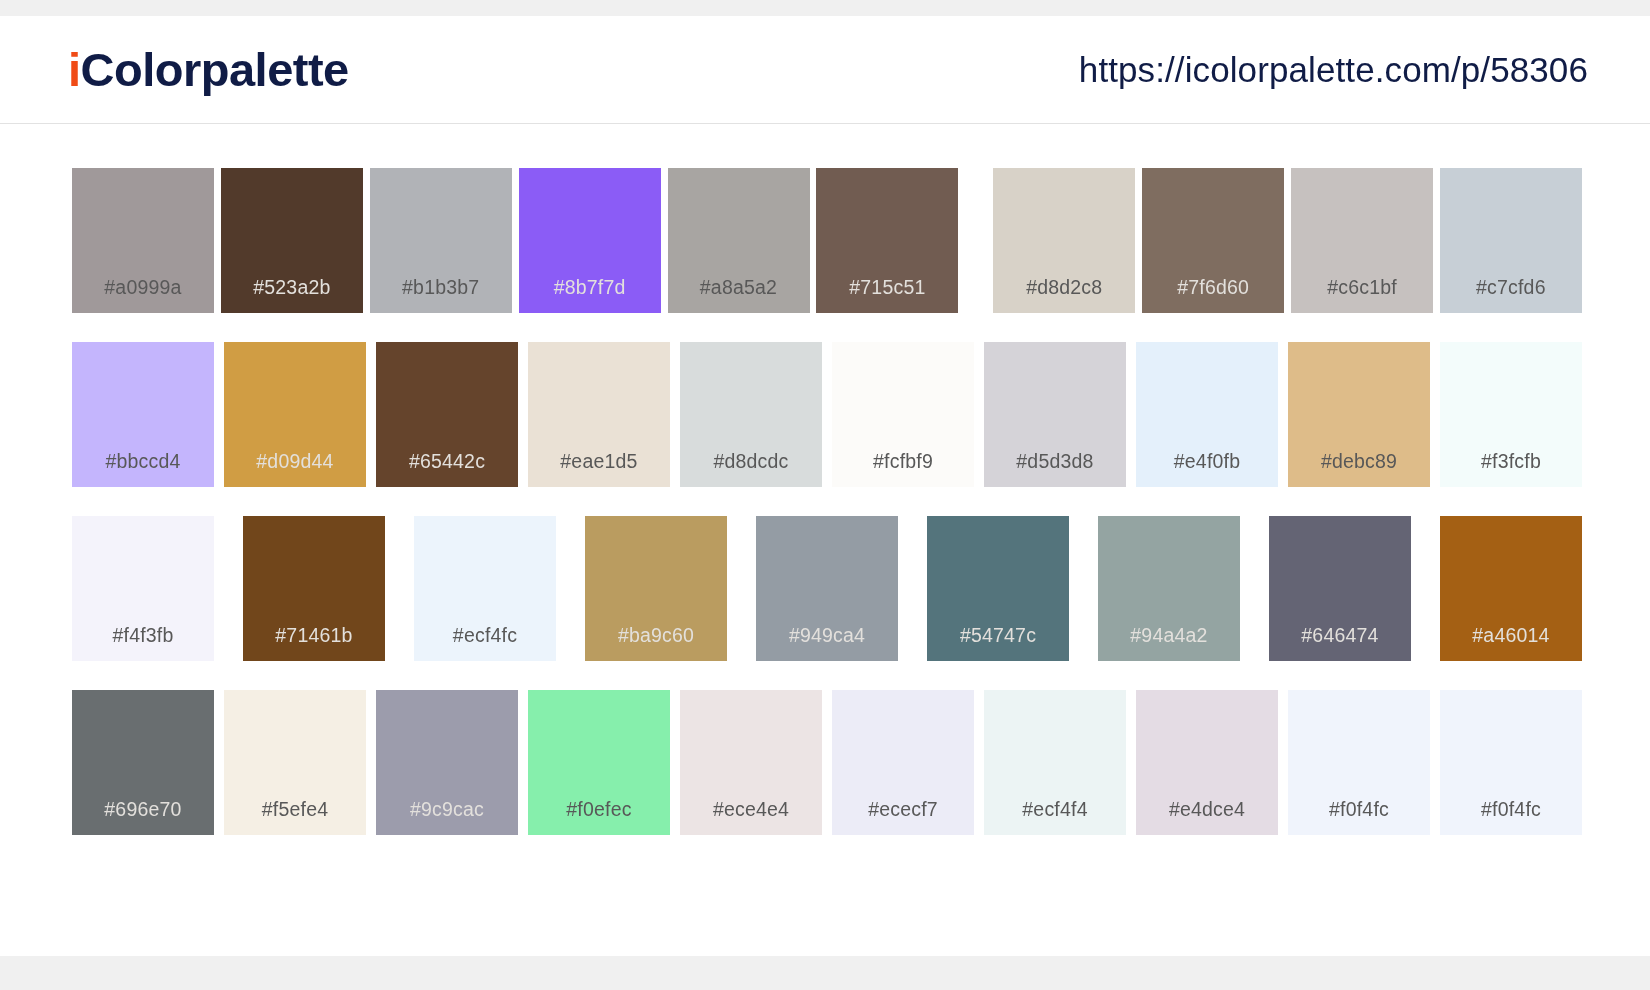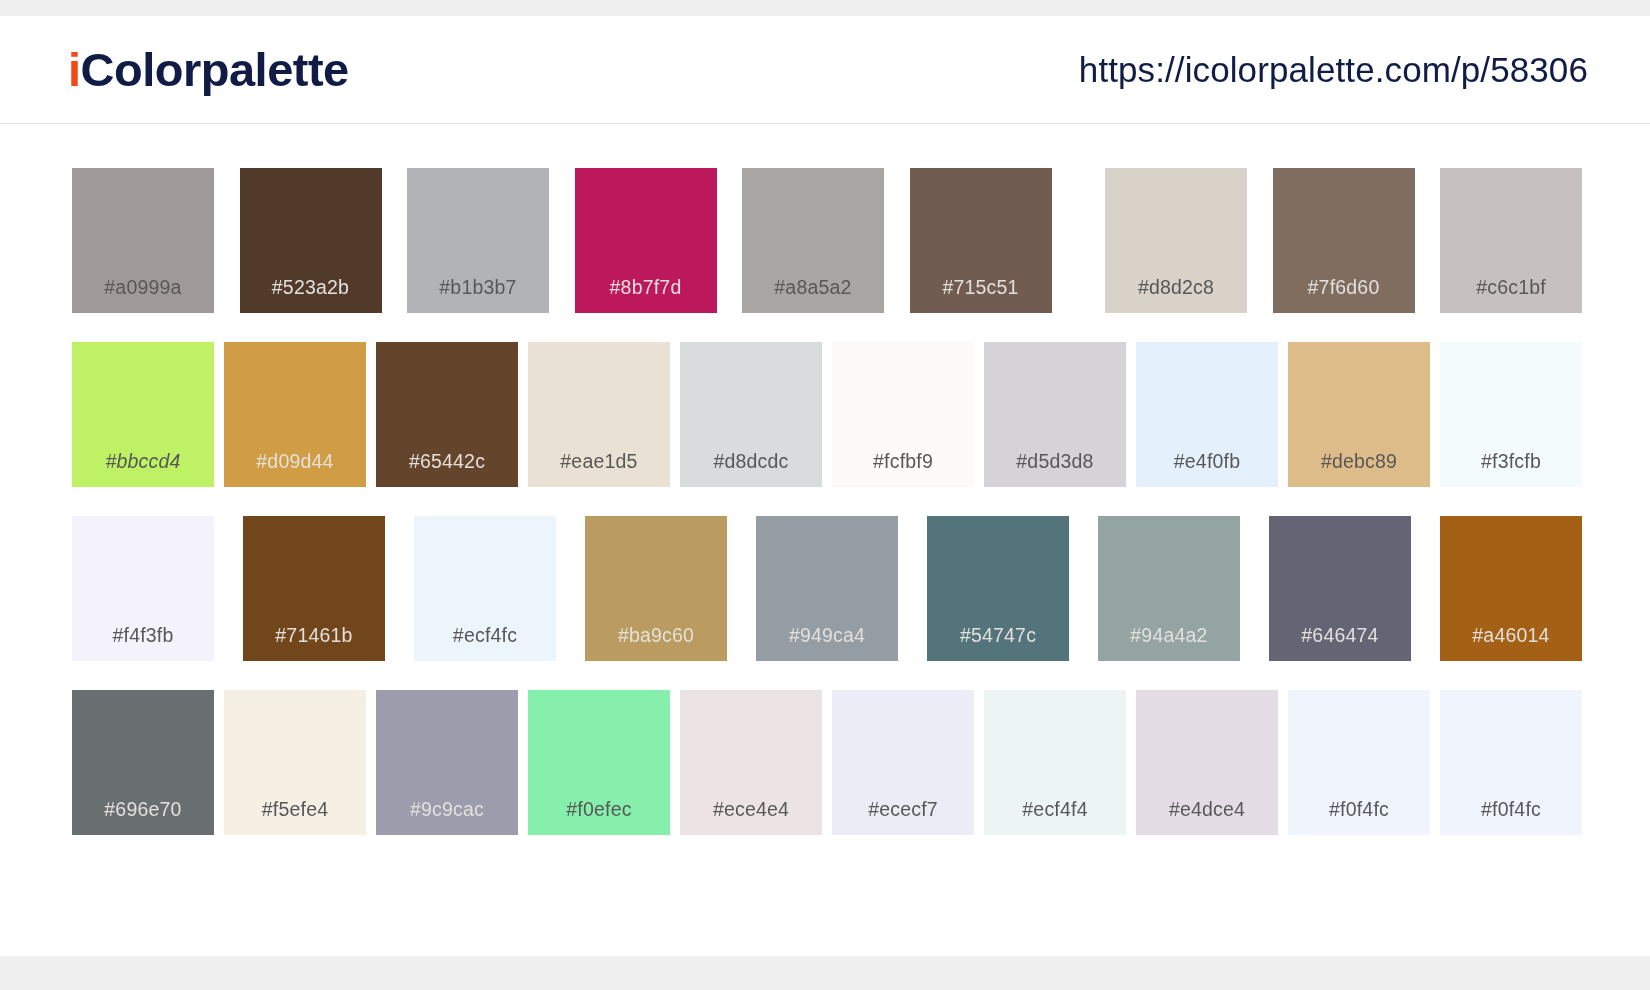--- a/index.html
+++ b/index.html
@@ -135,41 +135,44 @@
         <div class="row">
           <div class="swatch" style="background: rgb(160, 153, 154);">
             <div class="swatch-label">#a0999a</div>
           </div>
           <div class="swatch dark" style="background: rgb(82, 58, 43);">
             <div class="swatch-label">#523a2b</div>
           </div>
           <div class="swatch" style="background: rgb(177, 179, 183);">
             <div class="swatch-label">#b1b3b7</div>
           </div>
-          <div class="swatch dark" style="background: #be185d;">
+          <div class="swatch dark" style="background: #8b5cf6;">
             <div class="swatch-label">#8b7f7d</div>
           </div>
           <div class="swatch" style="background: rgb(168, 165, 162);">
             <div class="swatch-label">#a8a5a2</div>
           </div>
           <div class="swatch dark" style="background: rgb(113, 92, 81);">
             <div class="swatch-label">#715c51</div>
           </div>
           <div class="swatch" style="background: rgb(216, 210, 200); margin-left: 28px;">
             <div class="swatch-label">#d8d2c8</div>
           </div>
           <div class="swatch dark" style="background: rgb(127, 109, 96);">
             <div class="swatch-label">#7f6d60</div>
           </div>
           <div class="swatch" style="background: rgb(198, 193, 191);">
             <div class="swatch-label">#c6c1bf</div>
           </div>
-        </div>
-        <div class="row">
-          <div class="swatch" style="background: #bef264; font-style: italic;">
+          <div class="swatch" style="background: rgb(199, 207, 214);">
+            <div class="swatch-label">#c7cfd6</div>
+          </div>
+        </div>
+        <div class="row">
+          <div class="swatch" style="background: #c4b5fd;">
             <div class="swatch-label">#bbccd4</div>
           </div>
           <div class="swatch dark" style="background: rgb(208, 157, 68);">
             <div class="swatch-label">#d09d44</div>
           </div>
           <div class="swatch dark" style="background: rgb(101, 68, 44);">
             <div class="swatch-label">#65442c</div>
           </div>
           <div class="swatch" style="background: rgb(234, 225, 213);">
             <div class="swatch-label">#eae1d5</div>

